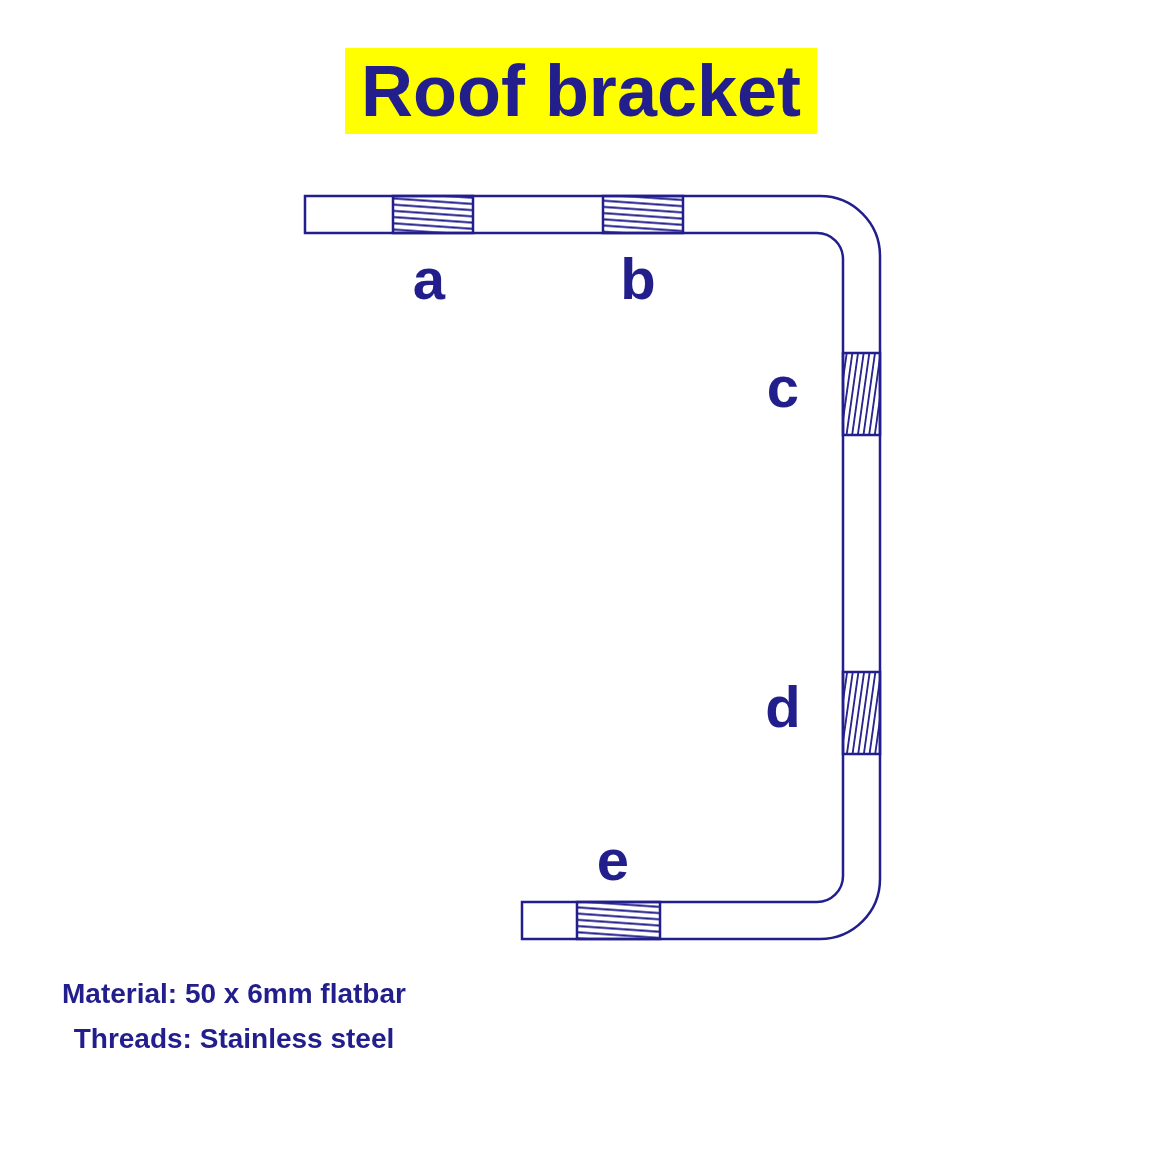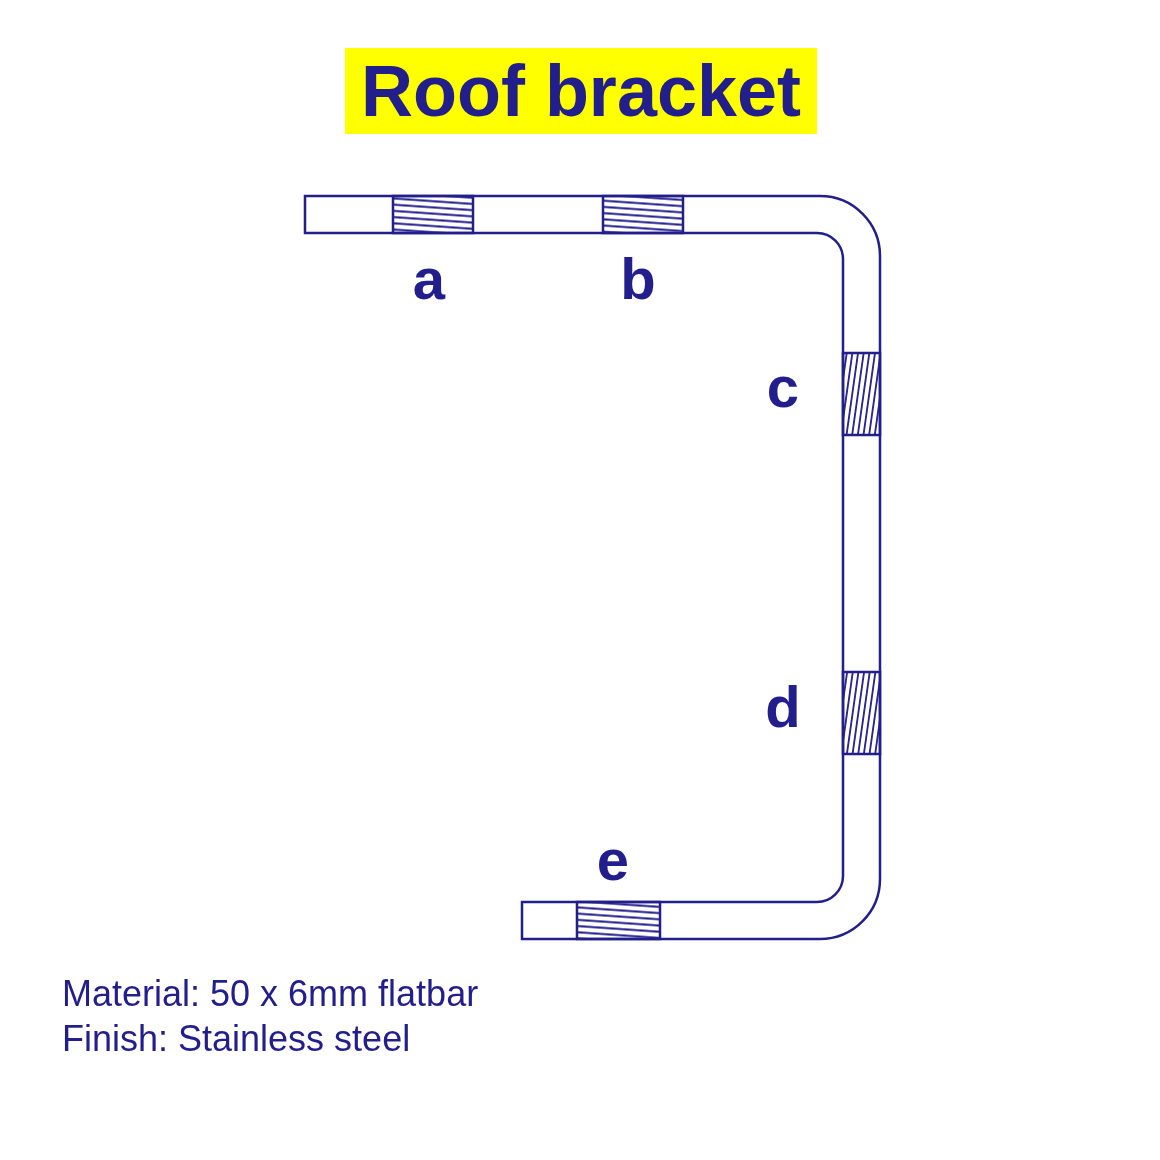--- a/index.html
+++ b/index.html
@@ -11,20 +11,21 @@
   html, body {
     width: 1160px; height: 1160px;
     background: var(--background, #ffffff);
     font-family: "Liberation Sans", sans-serif;
   }
   .page {
     position: relative;
     width: 1160px; height: 1160px;
     overflow: hidden;
     background: var(--background, #ffffff);
+    text-align: center;
   }
   .title-banner {
     position: absolute;
     left: 345px; top: 48px;
     width: 472px; height: 86px;
     background: var(--yellow, #ffff00);
     display: flex; align-items: center; justify-content: center;
   }
   .title-banner .title-text {
     color: var(--navy, #221e8c);
@@ -60,22 +61,22 @@
   }
   .label-a { left: 429px; top: 250px; }
   .label-b { left: 638px; top: 250px; }
   .label-c { left: 783px; top: 358px; }
   .label-d { left: 783px; top: 678px; }
   .label-e { left: 613px; top: 831px; }
   .specs {
     position: absolute;
     left: 62px; top: 971px;
     color: var(--navy, #221e8c);
-    font-size: 36px;
-    font-weight: 400;
+    font-size: 28px;
+    font-weight: 700;
     line-height: 45px;
   }
 </style>
 </head>
 <body>
 
 <div class="page">
 
   <div class="title-banner">
     <span class="title-text">Roof bracket</span>
@@ -113,16 +114,16 @@
   </svg>
 
   <div class="part-label label-a">a</div>
   <div class="part-label label-b">b</div>
   <div class="part-label label-c">c</div>
   <div class="part-label label-d">d</div>
   <div class="part-label label-e">e</div>
 
   <div class="specs">
     <div>Material: 50 x 6mm flatbar</div>
-    <div>Finish: Stainless steel</div>
+    <div>Threads: Stainless steel</div>
   </div>
 
 </div>
 
 </body></html>

